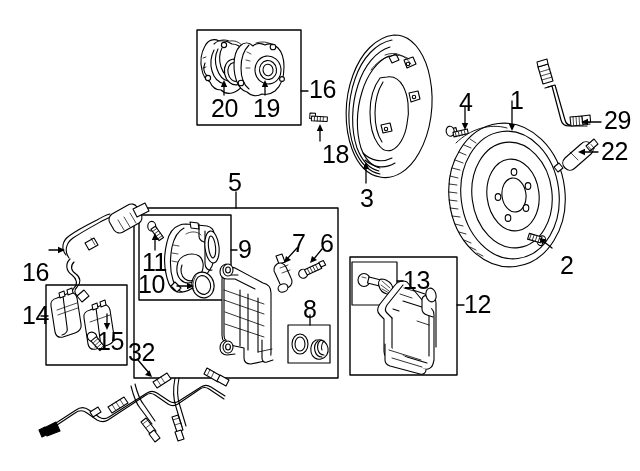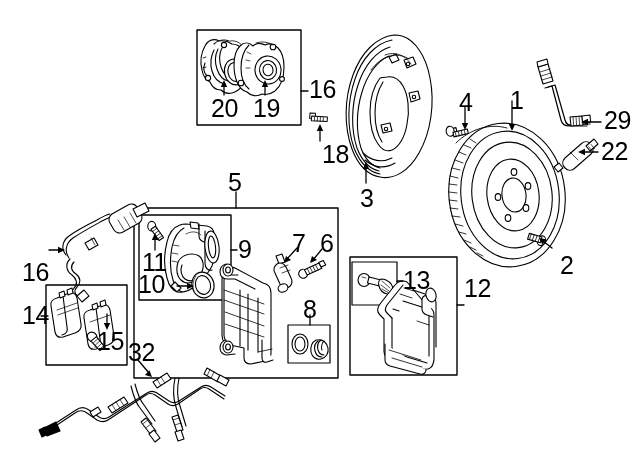--- a/index.html
+++ b/index.html
@@ -400,21 +400,21 @@
 <div class="lbl" style="left:560px;top:253px;">2</div>
 <div class="lbl" style="left:360px;top:186px;">3</div>
 <div class="lbl" style="left:459px;top:90px;">4</div>
 <div class="lbl" style="left:228px;top:170px;">5</div>
 <div class="lbl" style="left:320px;top:231px;">6</div>
 <div class="lbl" style="left:292px;top:231px;">7</div>
 <div class="lbl" style="left:303px;top:297px;">8</div>
 <div class="lbl" style="left:238px;top:237px;">9</div>
 <div class="lbl" style="left:138px;top:272px;">10</div>
 <div class="lbl" style="left:142px;top:250px;">11</div>
-<div class="lbl" style="left:464px;top:276px;">12</div>
+<div class="lbl" style="left:464px;top:292px;">12</div>
 <div class="lbl" style="left:403px;top:268px;">13</div>
 <div class="lbl" style="left:22px;top:303px;">14</div>
 <div class="lbl" style="left:97px;top:292px;margin-top:37px;">15</div>
 <div class="lbl" style="left:22px;top:237px;margin-top:23px;">16</div>
 <div class="lbl" style="left:309px;top:77px;">16</div>
 <div class="lbl" style="left:322px;top:142px;">18</div>
 <div class="lbl" style="left:253px;top:96px;">19</div>
 <div class="lbl" style="left:211px;top:96px;">20</div>
 <div class="lbl" style="left:604px;top:108px;">29</div>
 <div class="lbl" style="left:601px;top:139px;text-align:center;">22</div>

